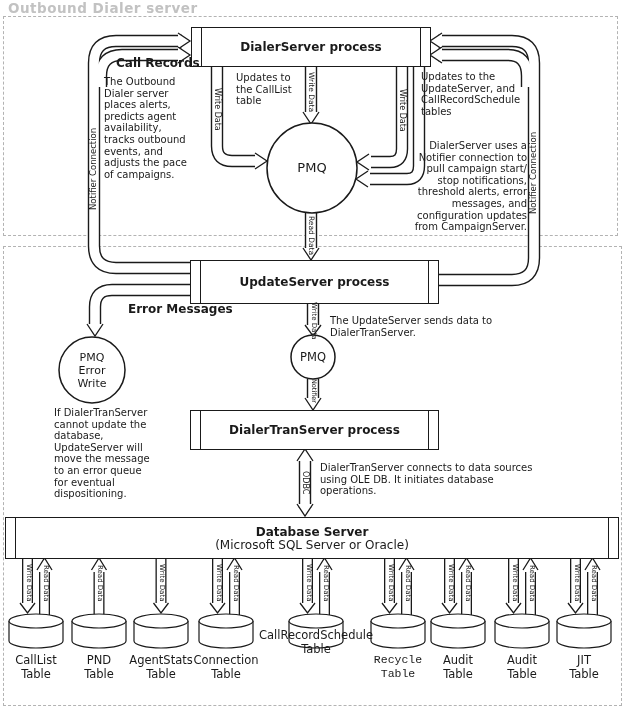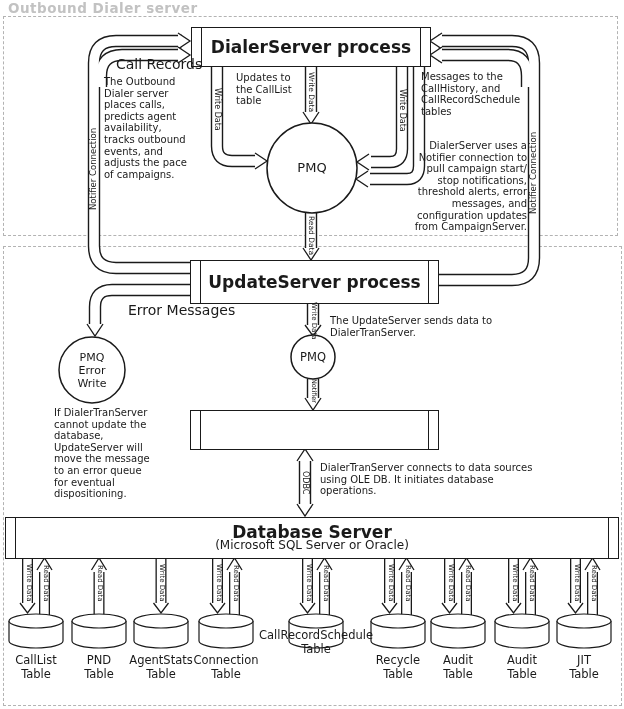--- a/index.html
+++ b/index.html
@@ -20,25 +20,25 @@
   .pw { fill:none; stroke:#ffffff; stroke-width:9.6; }
   .tk { fill:none; stroke:#1a1a1a; stroke-width:11; }
   .tw { fill:none; stroke:#ffffff; stroke-width:8.4; }
   .ph { fill:#ffffff; stroke:#1a1a1a; stroke-width:1.3; stroke-linejoin:miter; }
   .cyl { fill:#ffffff; stroke:#1a1a1a; stroke-width:1.2; }
   .circ { fill:#ffffff; stroke:#1a1a1a; stroke-width:1.5; }
   .pbox {
     position:absolute; background:#fff; border:1.5px solid #1a1a1a; z-index:2;
     display:flex; align-items:center; justify-content:center;
   }
-  .pbox .title { font-size:17px; font-weight:bold; white-space:nowrap; }
+  .pbox .title { font-size:12px; font-weight:bold; white-space:nowrap; }
   .cline { position:absolute; top:0; bottom:0; width:0; border-left:1.4px solid #1a1a1a; }
   .cl-l { left:9px; } .cl-r { right:9px; }
   .note { position:absolute; font-size:10px; line-height:11.6px; z-index:3; }
-  .flowlbl { position:absolute; font-size:14px; z-index:3; white-space:nowrap; }
+  .flowlbl { position:absolute; font-size:12px; z-index:3; white-space:nowrap;font-weight:bold; }
   .vlabel {
     position:absolute; writing-mode:vertical-rl; text-orientation:sideways;
     font-size:8px; z-index:3; text-align:center; width:11px; white-space:nowrap;
     letter-spacing:0px; color:#1a1a1a;
   }
   .vlabel.up { transform:rotate(180deg); }
   .vlabel.tiny { font-size:7px; width:10px; }
   .qlabel { position:absolute; z-index:3; text-align:center; }
   .tbl-label {
     position:absolute; z-index:3; text-align:center; font-size:11.5px;
@@ -242,43 +242,44 @@
 
   <div class="pbox" style="left:190px; top:260px; width:247px; height:42px;">
     <span class="cline cl-l"></span>
     <span class="cline cl-r"></span>
     <span class="title">UpdateServer process</span>
   </div>
 
   <div class="pbox" style="left:190px; top:410px; width:247px; height:38px;">
     <span class="cline cl-l"></span>
     <span class="cline cl-r"></span>
+    <span class="title">DialerTranServer process</span>
   </div>
 
   <div class="pbox" style="left:5px; top:517px; width:612px; height:40px; flex-direction:column;">
     <span class="cline cl-l"></span>
     <span class="cline cl-r"></span>
     <span class="title" style="line-height:14px;">Database Server</span>
     <span style="font-size:12px; line-height:13px;">(Microsoft SQL Server or Oracle)</span>
   </div>
 
   <div class="qlabel" style="left:282px; top:160px; width:60px; font-size:13px;">PMQ</div>
   <div class="qlabel" style="left:283px; top:350px; width:60px; font-size:11.5px;">PMQ</div>
   <div class="qlabel" style="left:62px; top:351px; width:60px; font-size:11px; line-height:13px;">
     <div>PMQ</div>
     <div>Error</div>
     <div>Write</div>
   </div>
 
   <div class="flowlbl" style="left:116px; top:56px;">Call Records</div>
   <div class="flowlbl" style="left:112px; top:302px;margin-left:16px;">Error Messages</div>
 
-  <div class="note" style="left:104px; top:76px; width:86px;">The Outbound Dialer server places calls, predicts agent availability, tracks outbound events, and adjusts the pace of campaigns.</div>
+  <div class="note" style="left:104px; top:76px; width:86px;">The Outbound Dialer server places alerts, predicts agent availability, tracks outbound events, and adjusts the pace of campaigns.</div>
   <div class="note" style="left:236px; top:72px; width:66px;">Updates to the CallList table</div>
-  <div class="note" style="left:421px; top:71px; width:112px;">Messages to the CallHistory, and CallRecordSchedule tables</div>
+  <div class="note" style="left:421px; top:71px; width:112px;">Updates to the UpdateServer, and CallRecordSchedule tables</div>
   <div class="note" style="left:414px; top:140px; width:113px; text-align:right;">DialerServer uses a Notifier connection to pull campaign start/ stop notifications, threshold alerts, error messages, and configuration updates from CampaignServer.</div>
   <div class="note" style="left:54px; top:407px; width:103px;">If DialerTranServer cannot update the database, UpdateServer will move the message to an error queue for eventual dispositioning.</div>
   <div class="note" style="left:330px; top:315px; width:165px;">The UpdateServer sends data to DialerTranServer.</div>
   <div class="note" style="left:320px; top:462px; width:232px;">DialerTranServer connects to data sources using OLE DB.  It initiates database operations.</div>
 
   <div class="vlabel" style="left:211px; top:74px; height:70px;">Write Data</div>
   <div class="vlabel" style="left:305px; top:68px; height:48px; font-size:7.5px;">Write Data</div>
   <div class="vlabel" style="left:396px; top:74px; height:72px;">Write Data</div>
   <div class="vlabel" style="left:305px; top:214px; height:44px; font-size:7.5px;">Read Data</div>
   <div class="vlabel tiny" style="left:308px; top:302px; height:34px;">Write Data</div>
@@ -317,21 +318,21 @@
       <div>Table</div>
   </div>
   <div class="tbl-label" style="left:156px; top:653px;">
     <div>Connection</div>
       <div>Table</div>
   </div>
   <div class="tbl-label" style="left:246px; top:628px;">
     <div>CallRecordSchedule</div>
       <div>Table</div>
   </div>
-  <div class="tbl-label" style="left:328px; top:653px;">
+  <div class="tbl-label" style="left:328px; top:653px;font-family:Liberation Mono, monospace;">
     <div>Recycle</div>
       <div>Table</div>
   </div>
   <div class="tbl-label" style="left:388px; top:653px;">
     <div>Audit</div>
       <div>Table</div>
   </div>
   <div class="tbl-label" style="left:452px; top:653px;">
     <div>Audit</div>
       <div>Table</div>

